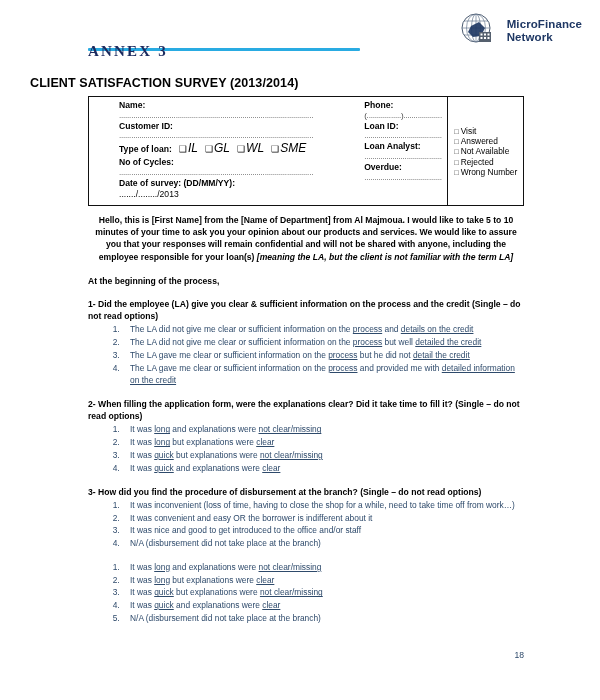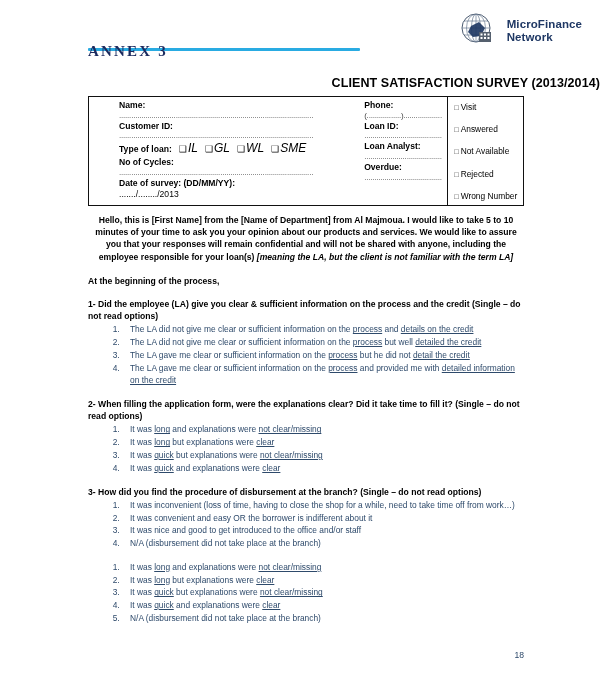--- a/index.html
+++ b/index.html
@@ -66,25 +66,25 @@
     font-weight: bold;
     font-size: 15px;
     letter-spacing: 2.2px;
     color: #1b2a5e;
   }
   .doc-title {
     position: absolute;
     left: 0;
     right: 0;
     top: 76px;
-    text-align: right;
+    text-align: left;
     font-size: 12.5px;
     font-weight: bold;
     letter-spacing: 0.1px;
-    padding-left: 24px;
+    padding-left: 30px;
   }
 
   
   .form-table {
     position: absolute;
     left: 88px;
     top: 96px;
     width: 436px;
     border: 1px solid #111;
     box-sizing: border-box;
@@ -102,21 +102,21 @@
     box-sizing: border-box;
     padding: 3px 5px 2px 5px;
     border-right: 1px solid #111;
   }
   .ft-right {
     width: 18.5%;
     box-sizing: border-box;
     padding: 5px 4px 4px 6px;
     display: flex;
     flex-direction: column;
-    justify-content: space-between;
+    justify-content: center;
   }
   .fld-label {
     font-size: 8.6px;
     font-weight: bold;
     line-height: 1.25;
   }
   .dots {
     font-size: 8px;
     line-height: 1.15;
     letter-spacing: -0.2px;

